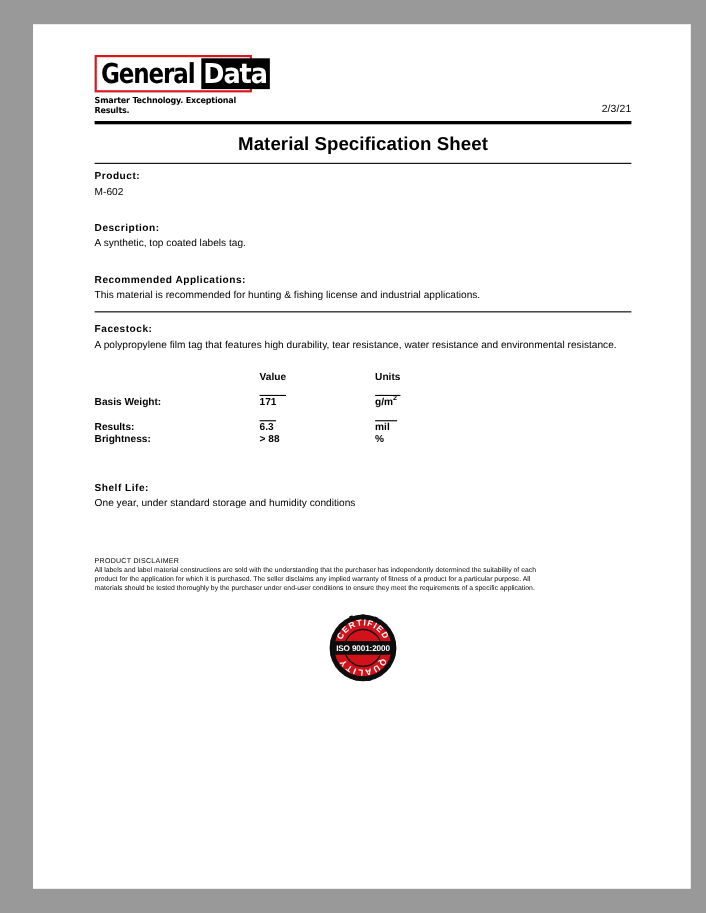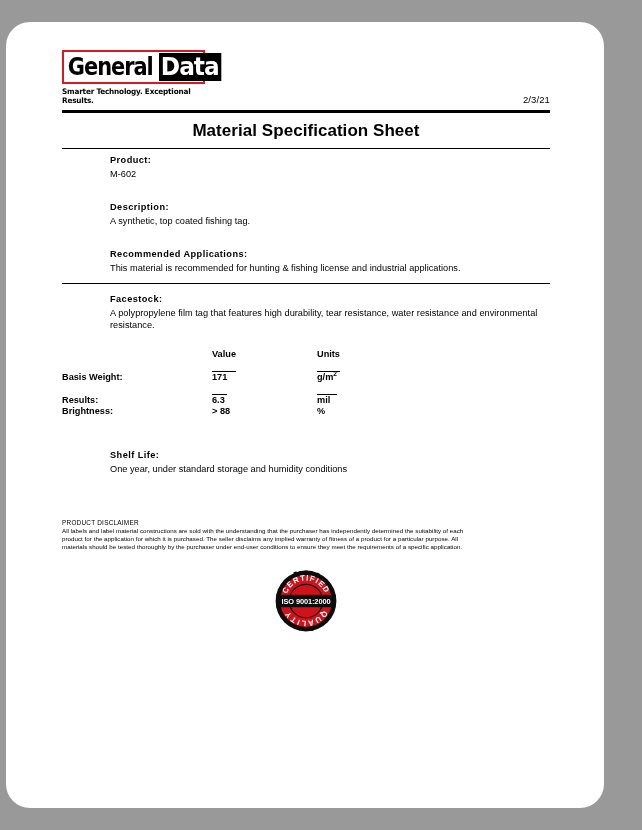--- a/index.html
+++ b/index.html
@@ -14,26 +14,25 @@
     overflow: hidden;
   }
   #viewport {
     position: relative;
     width: 642px;
     height: 830px;
     background: #999999;
   }
   #page {
     position: absolute;
-    left: 6px;
+    left: 30px;
     top: 22px;
     width: 598px;
     height: 786px;
     background: #ffffff;
-    border-radius: 24px;
   }
   .doc-body {
     position: absolute;
     left: 56px;
     top: 28px;
     width: 488px;
   }
 
   
   .header-row {
@@ -120,21 +119,20 @@
     font-weight: bold;
     color: #000000;
     margin-top: 8px;
     margin-bottom: 7px;
     letter-spacing: 0.05px;
   }
 
   
   .section {
     padding-top: 6px;
-    margin-left: 48px;
   }
   .section-label {
     font-size: 9.2px;
     font-weight: bold;
     color: #000000;
     letter-spacing: 0.45px;
     margin-bottom: 3px;
   }
   .section-text {
     font-size: 9.2px;
@@ -236,21 +234,21 @@
 
       <div class="section sec-block">
         <div class="section-label">Product:</div>
         <div class="section-text">M-602</div>
       </div>
 
       <div class="gap-sm"></div>
 
       <div class="section sec-block">
         <div class="section-label">Description:</div>
-        <div class="section-text">A synthetic, top coated fishing tag.</div>
+        <div class="section-text">A synthetic, top coated labels tag.</div>
       </div>
 
       <div class="gap-sm"></div>
 
       <div class="section">
         <div class="section-label">Recommended Applications:</div>
         <div class="section-text">This material is recommended for hunting &amp; fishing license and industrial applications.</div>
       </div>
 
       <div style="height:9px"></div>

